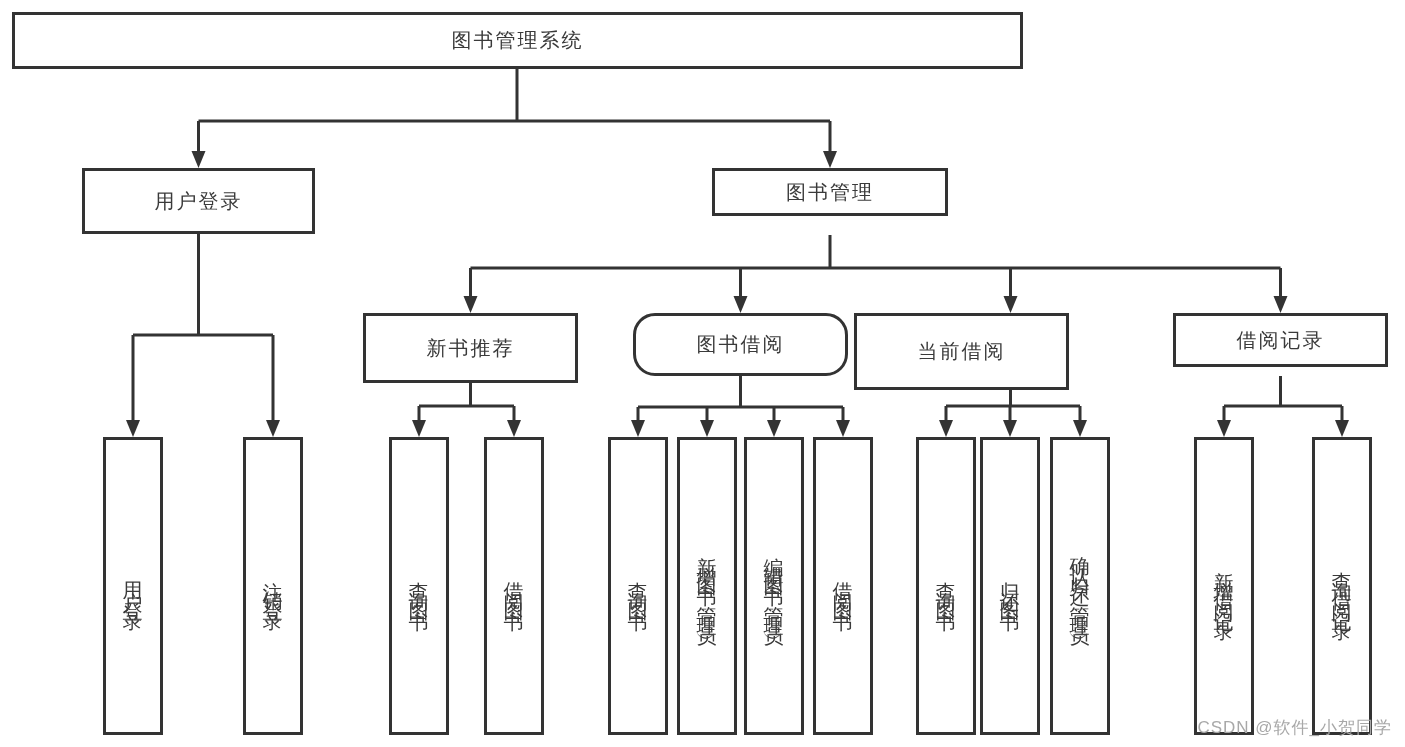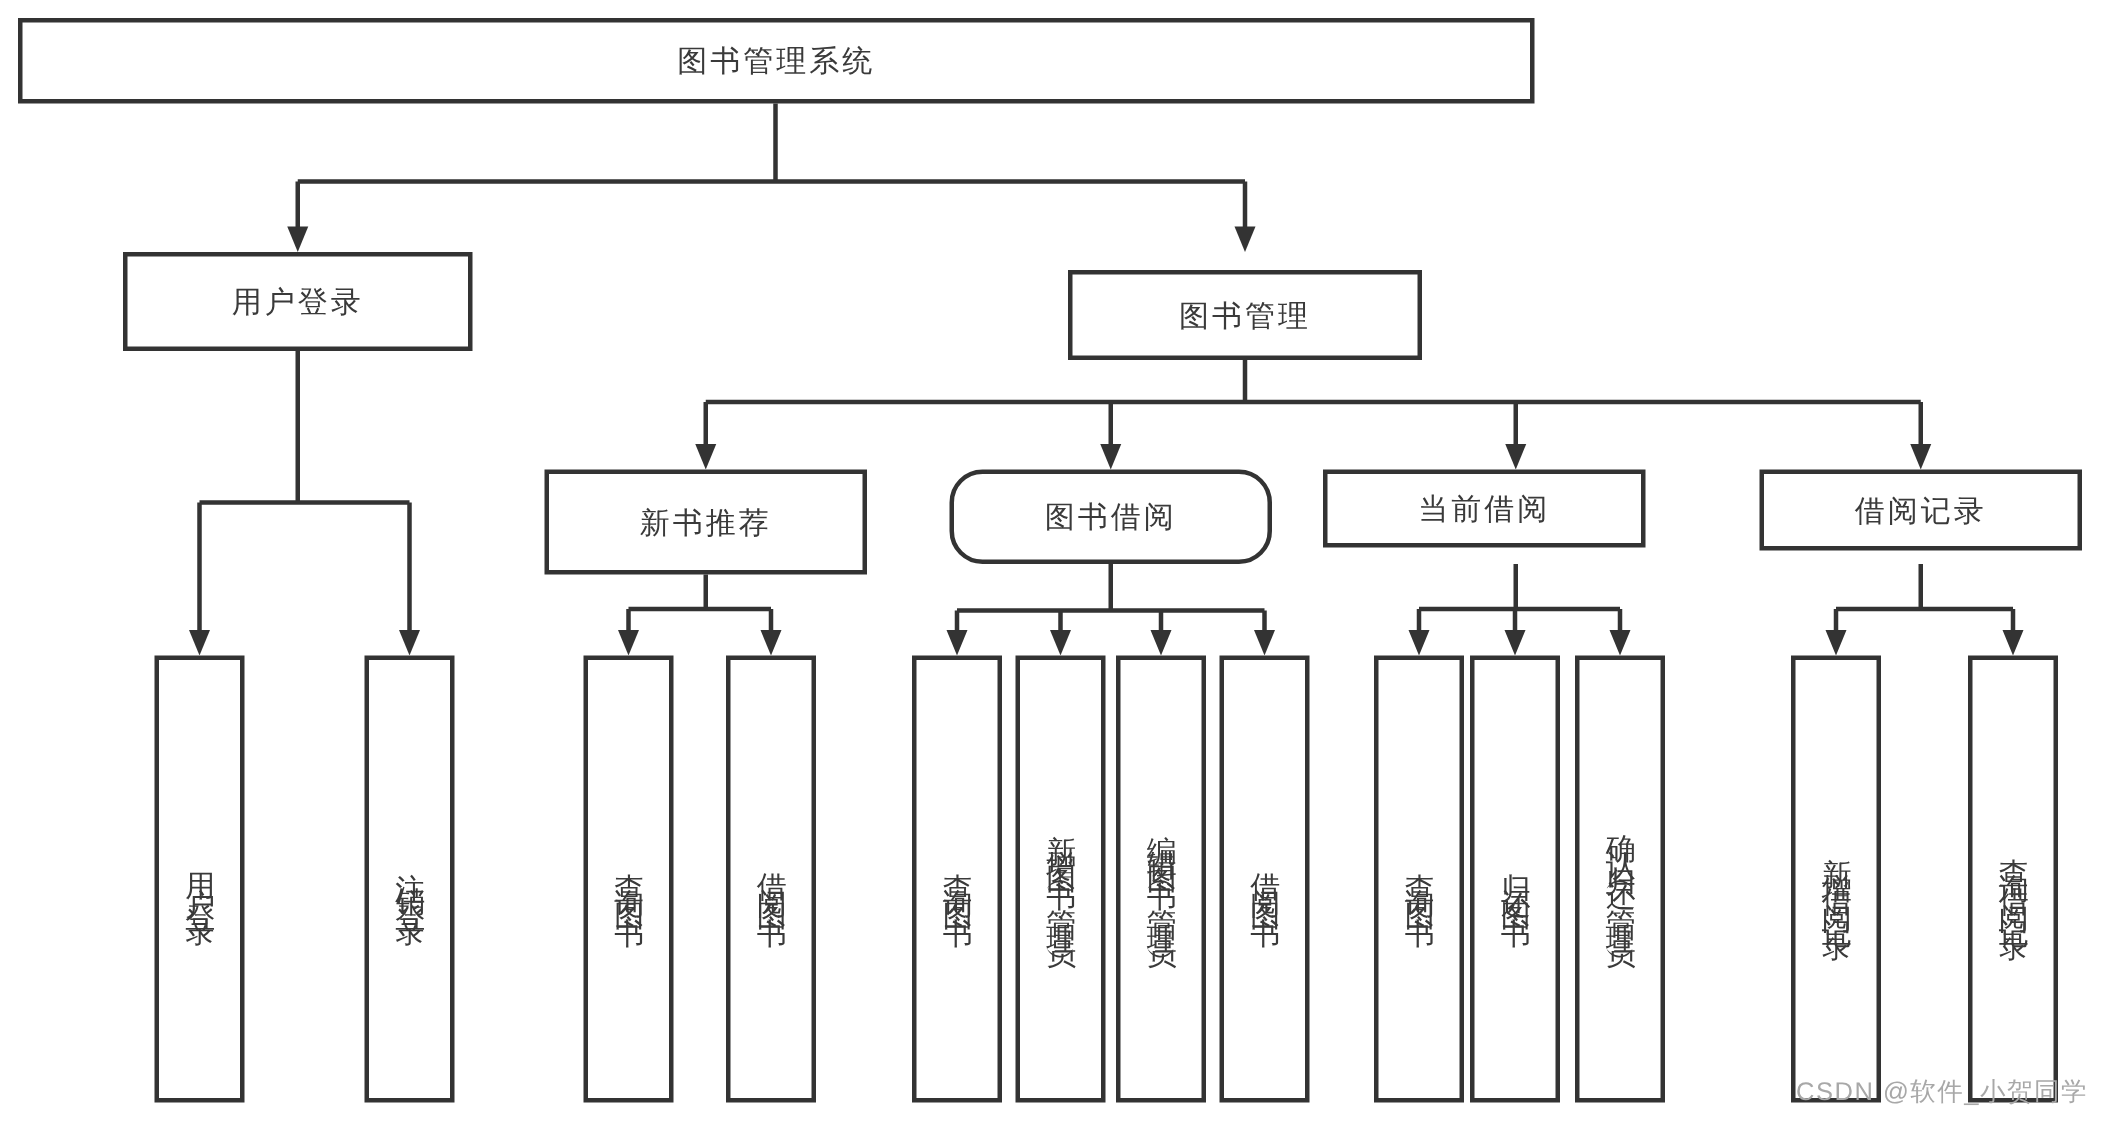--- a/index.html
+++ b/index.html
@@ -60,31 +60,31 @@
     </g>
   </svg>
 
   <div class="node" style="left:12px;top:12px;width:1011px;height:57px;">
     <span>图书管理系统</span>
   </div>
 
   <div class="node" style="left:82px;top:168px;width:233px;height:66px;">
     <span>用户登录</span>
   </div>
-  <div class="node" style="left:712px;top:168px;width:236px;height:60px;margin-top:12px;">
+  <div class="node" style="left:712px;top:168px;width:236px;height:48px;">
     <span>图书管理</span>
   </div>
 
   <div class="node" style="left:363px;top:313px;width:215px;height:70px;">
     <span>新书推荐</span>
   </div>
   <div class="node" style="left:633px;top:313px;width:215px;height:63px;border-radius:22px;">
     <span>图书借阅</span>
   </div>
-  <div class="node" style="left:882px;top:313px;width:215px;height:52px;">
+  <div class="node" style="left:854px;top:313px;width:215px;height:77px;">
     <span>当前借阅</span>
   </div>
   <div class="node" style="left:1173px;top:313px;width:215px;height:54px;">
     <span>借阅记录</span>
   </div>
 
   <div class="node v" style="left:103px;top:437px;width:60px;height:298px;">
     <span>用户登录</span>
   </div>
   <div class="node v" style="left:243px;top:437px;width:60px;height:298px;">

